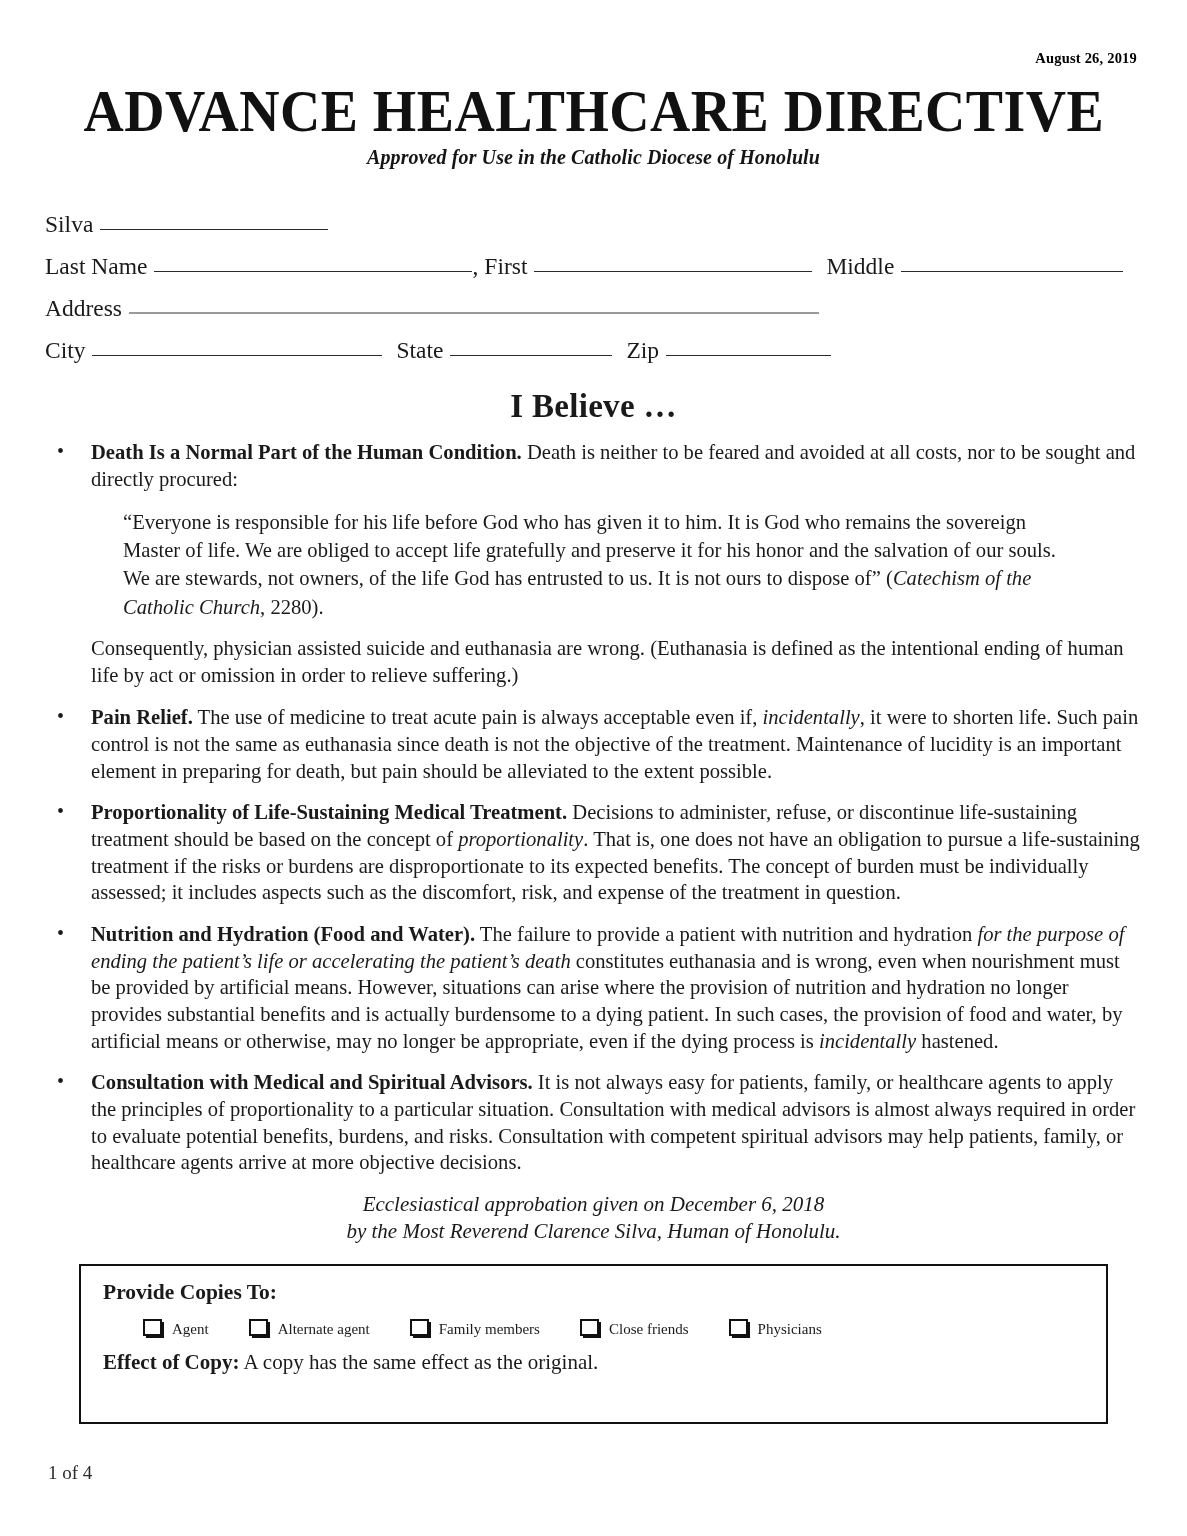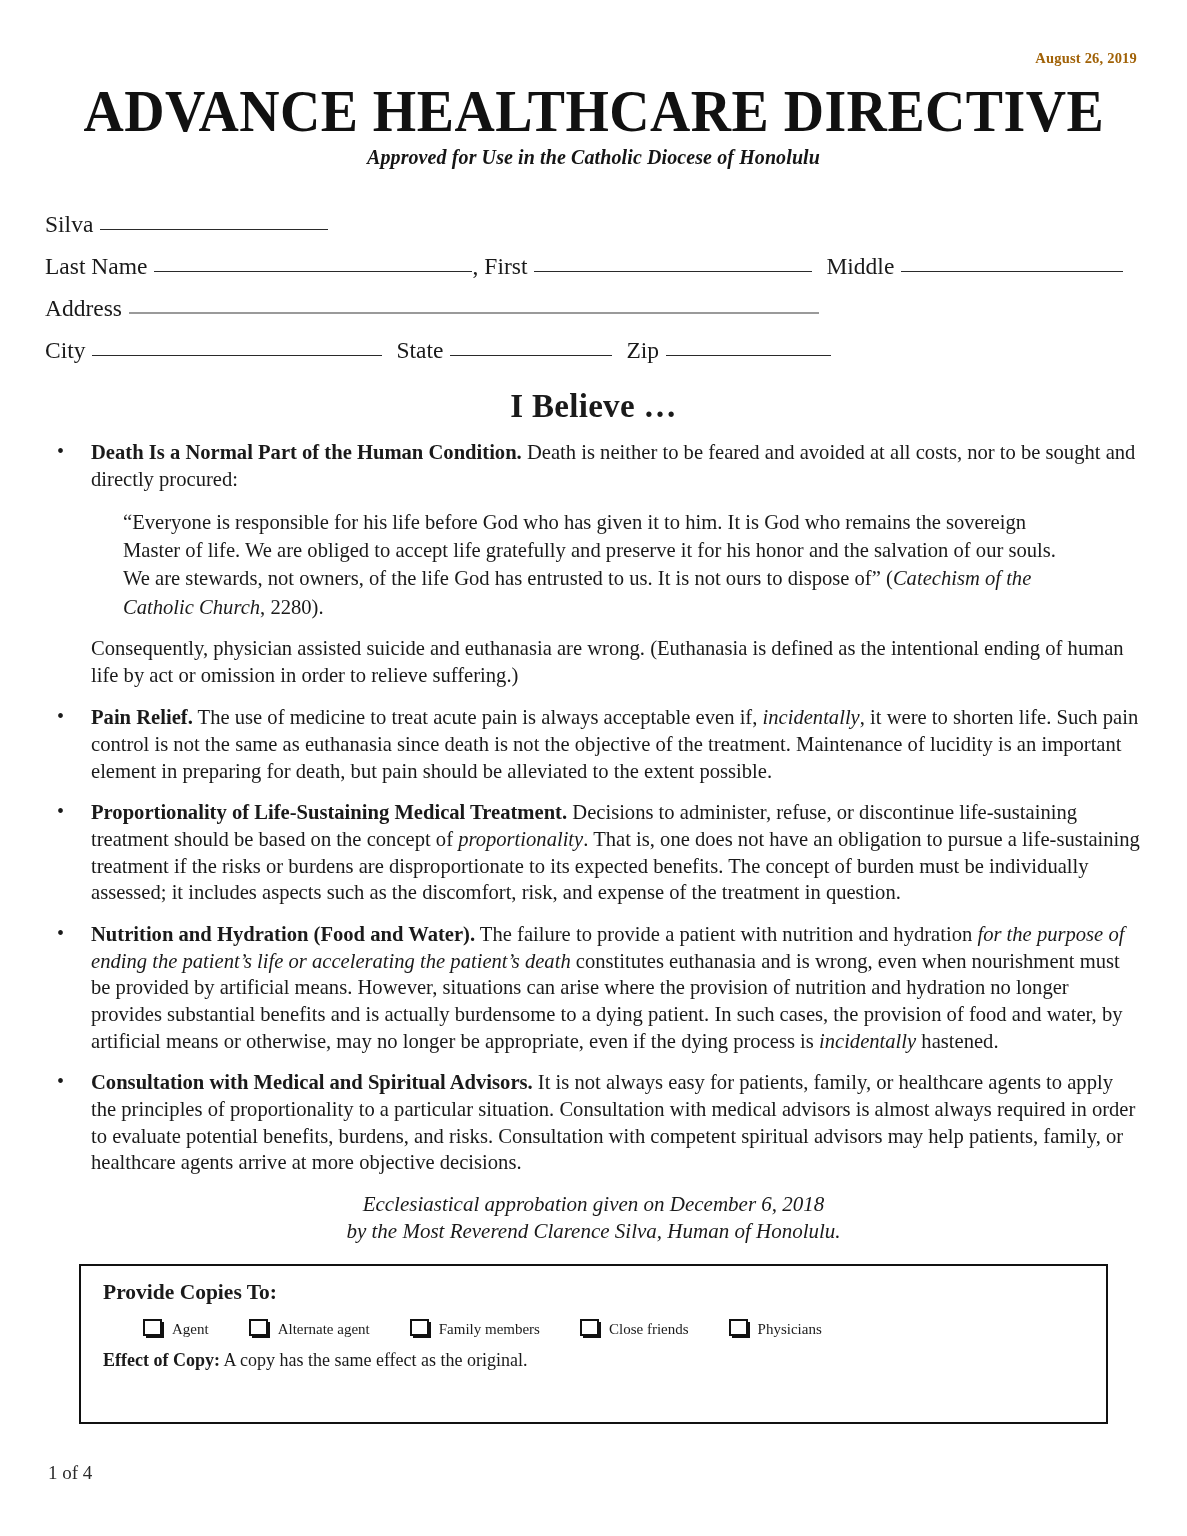--- a/index.html
+++ b/index.html
@@ -24,21 +24,21 @@
   }
 
   
   .doc-date {
     text-align: right;
     font-size: 14.5px;
     font-weight: bold;
     letter-spacing: 0.2px;
     padding-top: 50px;
     padding-right: 5px;
-    color: #a16207;
+    color: #000000;
   }
 
   
   .title-block {
     text-align: center;
     margin-top: 14px;
   }
   .doc-title {
     font-family: "Liberation Serif", "DejaVu Serif", serif;
     font-weight: bold;
@@ -183,21 +183,21 @@
     height: 17px;
     border: 2px solid #111;
     box-sizing: border-box;
     position: relative;
     top: 2px;
     margin-right: 10px;
     box-shadow: 2.5px 2.5px 0 -0.5px #111;
     background: #fff;
   }
   .effect-line {
-    font-size: 18px;
+    font-size: 21px;
   }
   .effect-line b { font-weight: bold; }
 
   
   .footer-page {
     position: absolute;
     left: 48px;
     bottom: 52px;
     font-size: 19px;
     color: #2a2a2a;

